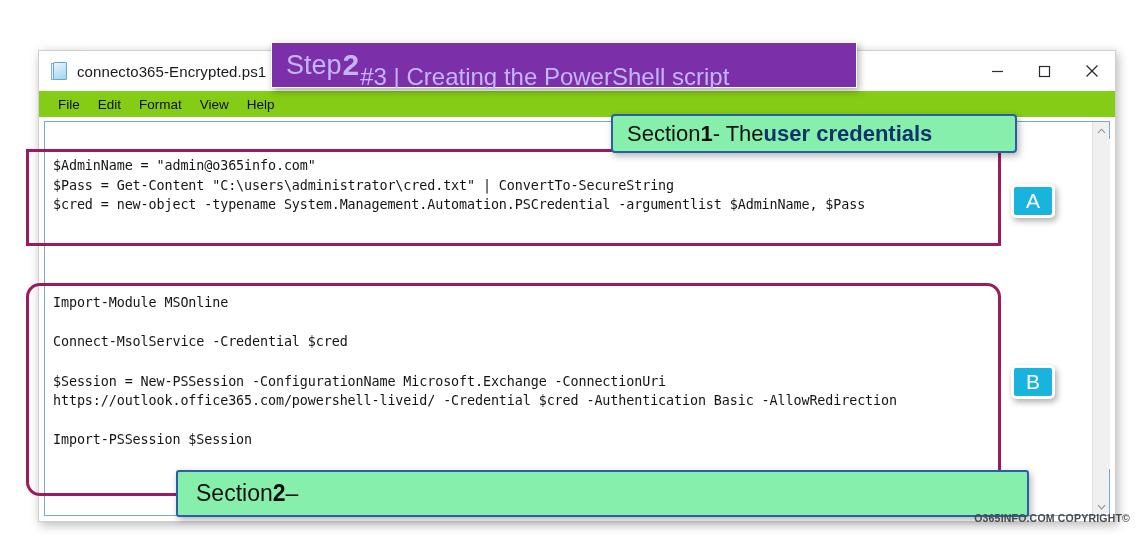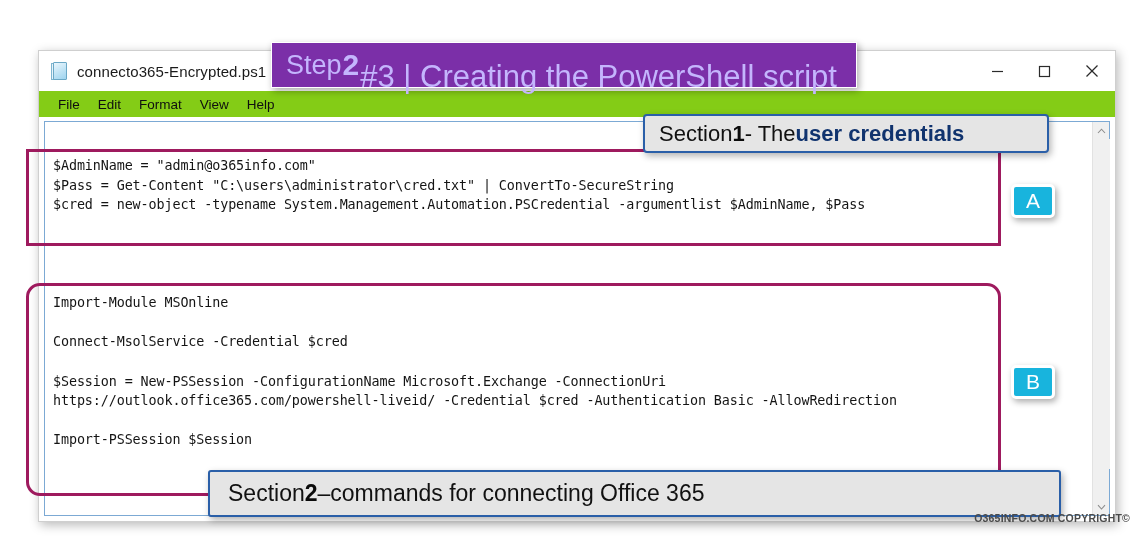--- a/index.html
+++ b/index.html
@@ -170,21 +170,21 @@
     padding-left: 14px;
     color: #c4b5fd;
     font-size: 27px;
     white-space: nowrap;
   }
   #step-banner .big-num {
     font-weight: bold;
     font-size: 30px;
     padding: 0 1px;
   }
-  #step-banner .thin { font-size: 31px; margin-top: 24px; }
+  #step-banner .thin { font-size: 24px; margin-top: 24px; }
 
   
   #box-a {
     position: absolute;
     left: 26px;
     top: 149px;
     width: 975px;
     height: 97px;
     border: 3px solid #9e1a5e;
     box-sizing: border-box;
@@ -217,29 +217,28 @@
     align-items: center;
     justify-content: center;
     box-shadow: 2px 3px 6px rgba(0,0,0,0.32);
   }
   #badge-a { left: 1011px; top: 184px; }
   #badge-b { left: 1011px; top: 365px; }
 
   
   .callout {
     position: absolute;
-    background: #e5e5e5;
+    background: #86efac;
     border: 2px solid #2a5fa8;
     box-sizing: border-box;
     display: flex;
     align-items: center;
     white-space: nowrap;
     color: #111111;
     box-shadow: 2px 3px 7px rgba(0,0,0,0.3);
-    margin-left: 32px;
   }
   #callout-section1 {
     left: 611px;
     top: 114px;
     width: 406px;
     height: 39px;
     border-radius: 4px;
     padding-left: 14px;
     font-size: 22px;
   }
@@ -353,21 +352,20 @@
   <span>Section </span>
   <span class="black-bold">1</span>
   <span> - The </span>
   <span class="navy-bold">user credentials</span>
 </div>
 
 <div class="callout" id="callout-section2">
   <span>Section </span>
   <span class="black-bold">2</span>
   <span> – </span>
-  <span> commands  for connecting Office 365</span>
 </div>
 
 <div id="step-banner">
   <span>Step </span>
   <span class="big-num">2</span>
   <span class="thin">#3 | Creating the PowerShell script</span>
 </div>
 
 <div id="watermark">O365INFO.COM COPYRIGHT©</div>
 

